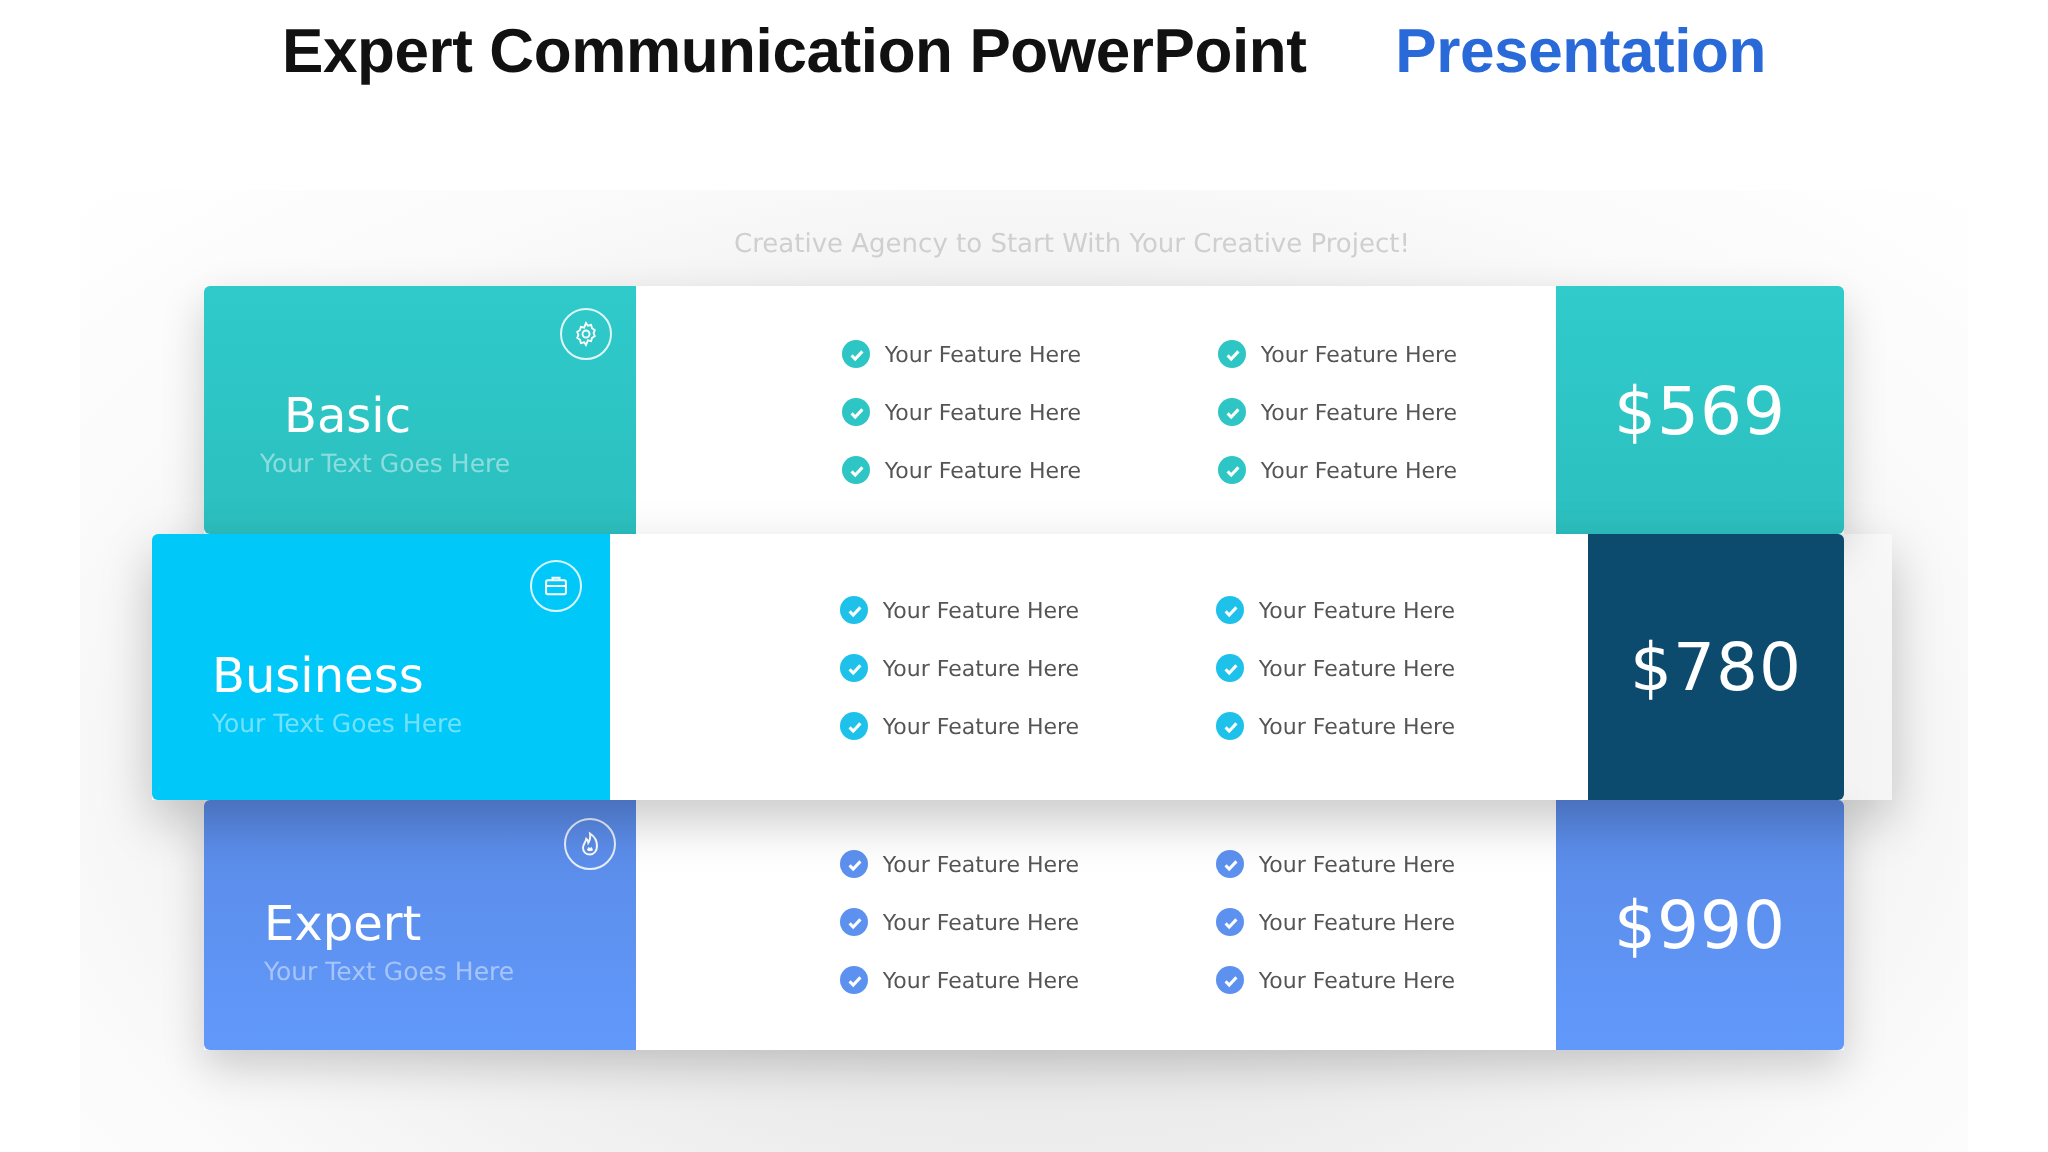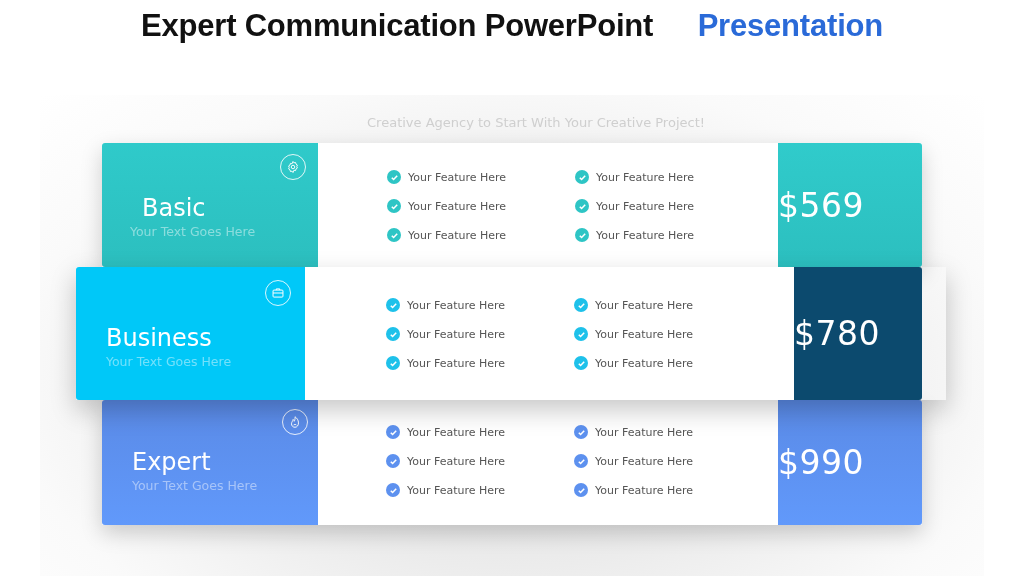--- a/index.html
+++ b/index.html
@@ -45,31 +45,31 @@
   }
   .plan-icon svg { width: 14px; height: 14px; }
 
   .mid-panel {
     position: relative; height: 100%; background: #ffffff;
   }
   .features {
     position: absolute; display: grid; grid-template-columns: 188px 188px;
     row-gap: 11px;
   }
-  .feature { display: flex; align-items: center; height: 18px; font-size: 11px; color: #555555; }
+  .feature { display: flex; align-items: center; height: 18px; font-size: 11px; color: #555555; justify-content: center; }
   .check {
     width: 14px; height: 14px; border-radius: 50%; margin-right: 7px;
     display: inline-flex; align-items: center; justify-content: center; flex: none;
   }
   .check svg { width: 9px; height: 9px; }
 
   .price-panel {
     position: relative; height: 100%; color: #fff;
     border-radius: 0 3px 3px 0;
-    display: flex; align-items: center; 
+    display: flex; align-items: center; justify-content: center;
   }
   .price { font-size: 33px; color: #ffffff; letter-spacing: 0.5px; }
 </style>
 </head>
 <body>
 
 <div class="stage"></div>
 
 <h1 class="title">
   <span>Expert Communication PowerPoint</span>

